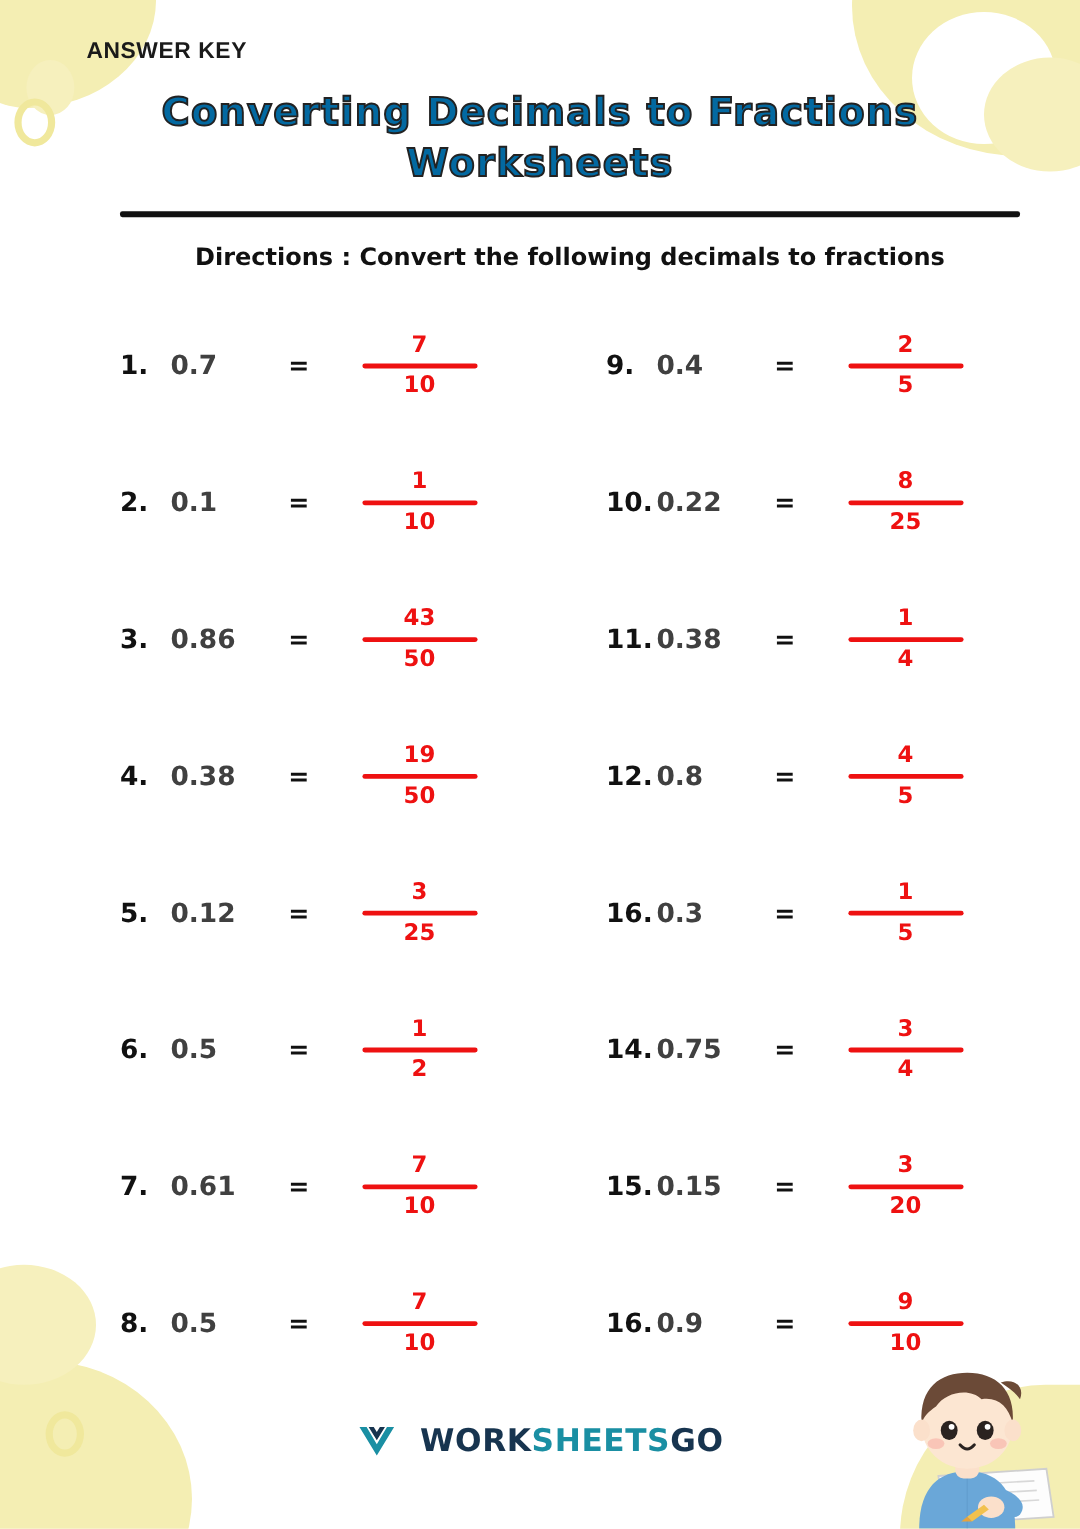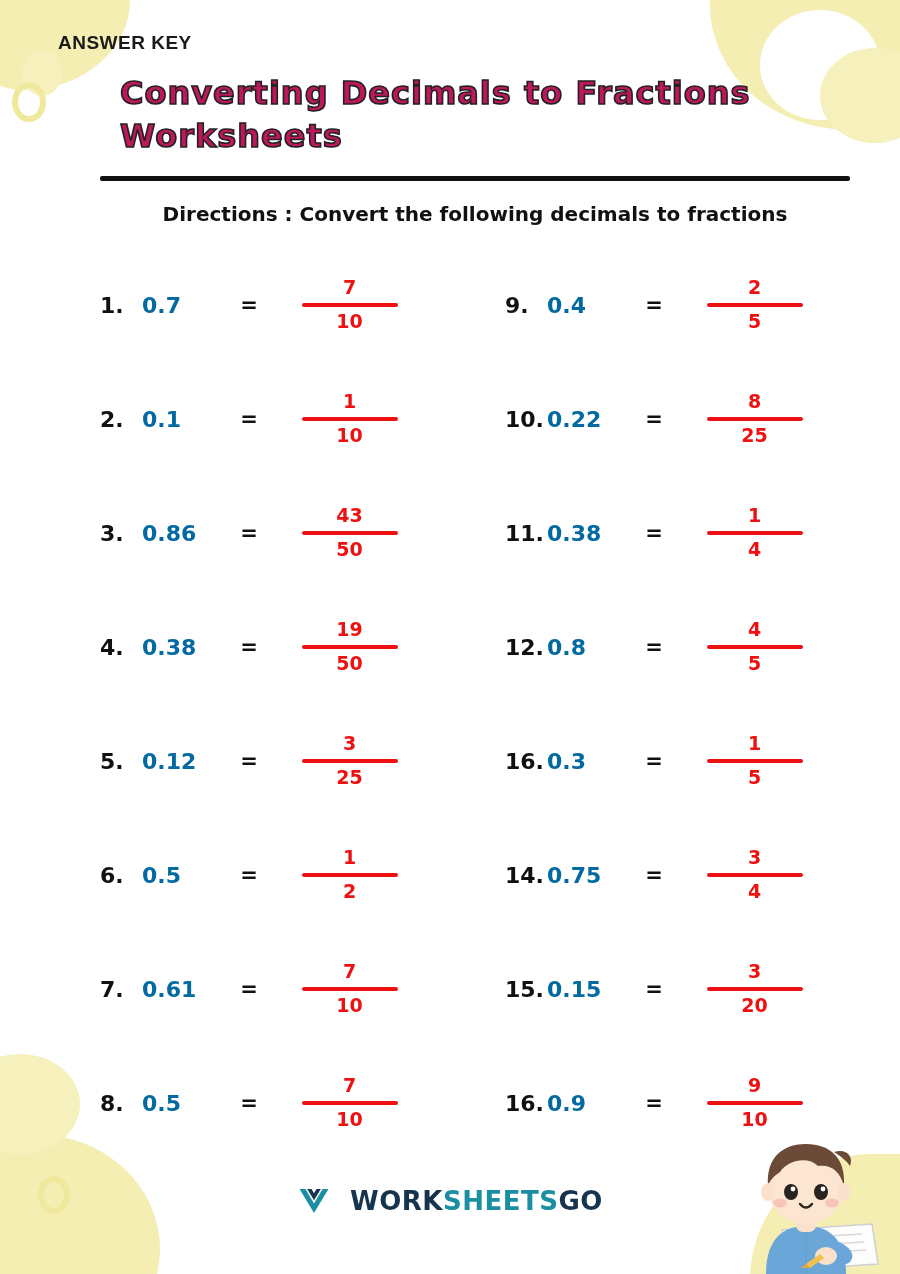--- a/index.html
+++ b/index.html
@@ -74,35 +74,36 @@
   .blob-br-1 {
     bottom: -60px; right: -70px;
     width: 220px; height: 180px;
     background: #f4eeb3;
     border-radius: 55% 0 0 0 / 70% 0 0 0;
   }
 
   
   .answer-key {
     position: absolute;
-    top: 32px; left: 58px;
+    top: 32px; left: 72px;
     font-size: 19px;
     font-weight: bold;
     letter-spacing: 0.5px;
     color: #1a1a1a;
   }
 
   .title {
     position: absolute;
     top: 72px; left: 120px;
     width: 660px;
+    text-align: center;
     font-size: 32px;
     line-height: 1.35;
     font-weight: bold;
-    color: #be185d;
+    color: #0369a1;
     -webkit-text-stroke: 1.6px #222222;
     letter-spacing: 1px;
     font-family: "DejaVu Sans", sans-serif;
     text-shadow: 0 0 0 #222;
   }
 
   .rule {
     position: absolute;
     top: 176px; left: 100px;
     width: 750px; height: 5px;
@@ -141,21 +142,21 @@
     width: 42px;
     font-size: 22px;
     font-weight: bold;
     color: #111111;
     text-align: left;
   }
   .dec {
     width: 92px;
     font-size: 22px;
     font-weight: bold;
-    color: #0369a1;
+    color: #404040;
   }
   .eq {
     width: 30px;
     font-size: 21px;
     font-weight: bold;
     color: #111111;
     text-align: center;
   }
   .frac {
     flex: 1;

